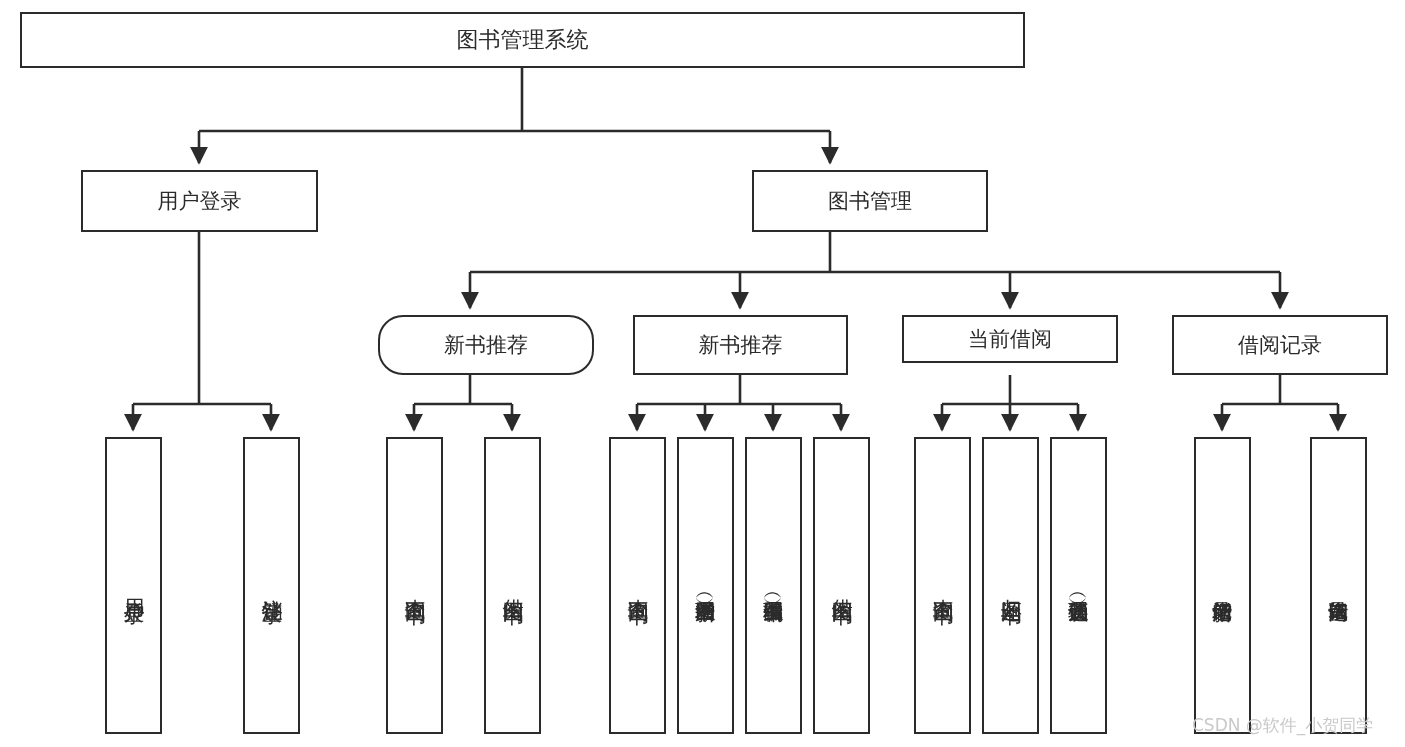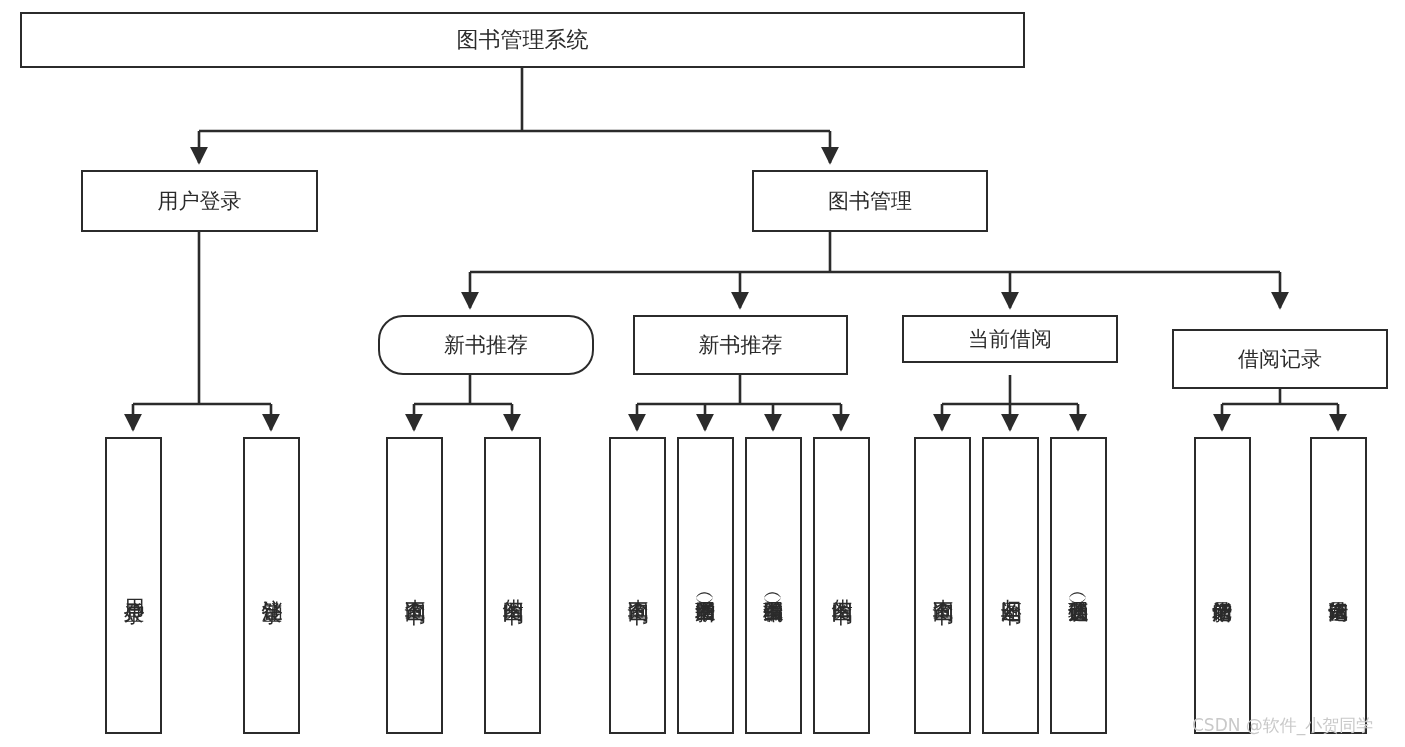--- a/index.html
+++ b/index.html
@@ -124,21 +124,21 @@
 
   <div class="node horiz" style="left:378px;top:315px;width:216px;height:60px;border-radius:25px;">
     <span class="lbl">新书推荐</span>
   </div>
   <div class="node horiz" style="left:633px;top:315px;width:215px;height:60px;">
     <span class="lbl">新书推荐</span>
   </div>
   <div class="node horiz" style="left:902px;top:315px;width:216px;height:48px;">
     <span class="lbl">当前借阅</span>
   </div>
-  <div class="node horiz" style="left:1172px;top:329px;width:216px;height:60px;">
+  <div class="node horiz" style="left:1172px;top:315px;width:216px;height:60px;">
     <span class="lbl">借阅记录</span>
   </div>
 
   <div class="node vert" style="left:105px;top:437px;width:57px;height:297px;">
     <span class="lbl">用户登录</span>
   </div>
   <div class="node vert" style="left:243px;top:437px;width:57px;height:297px;">
     <span class="lbl">注销登录</span>
   </div>
 

